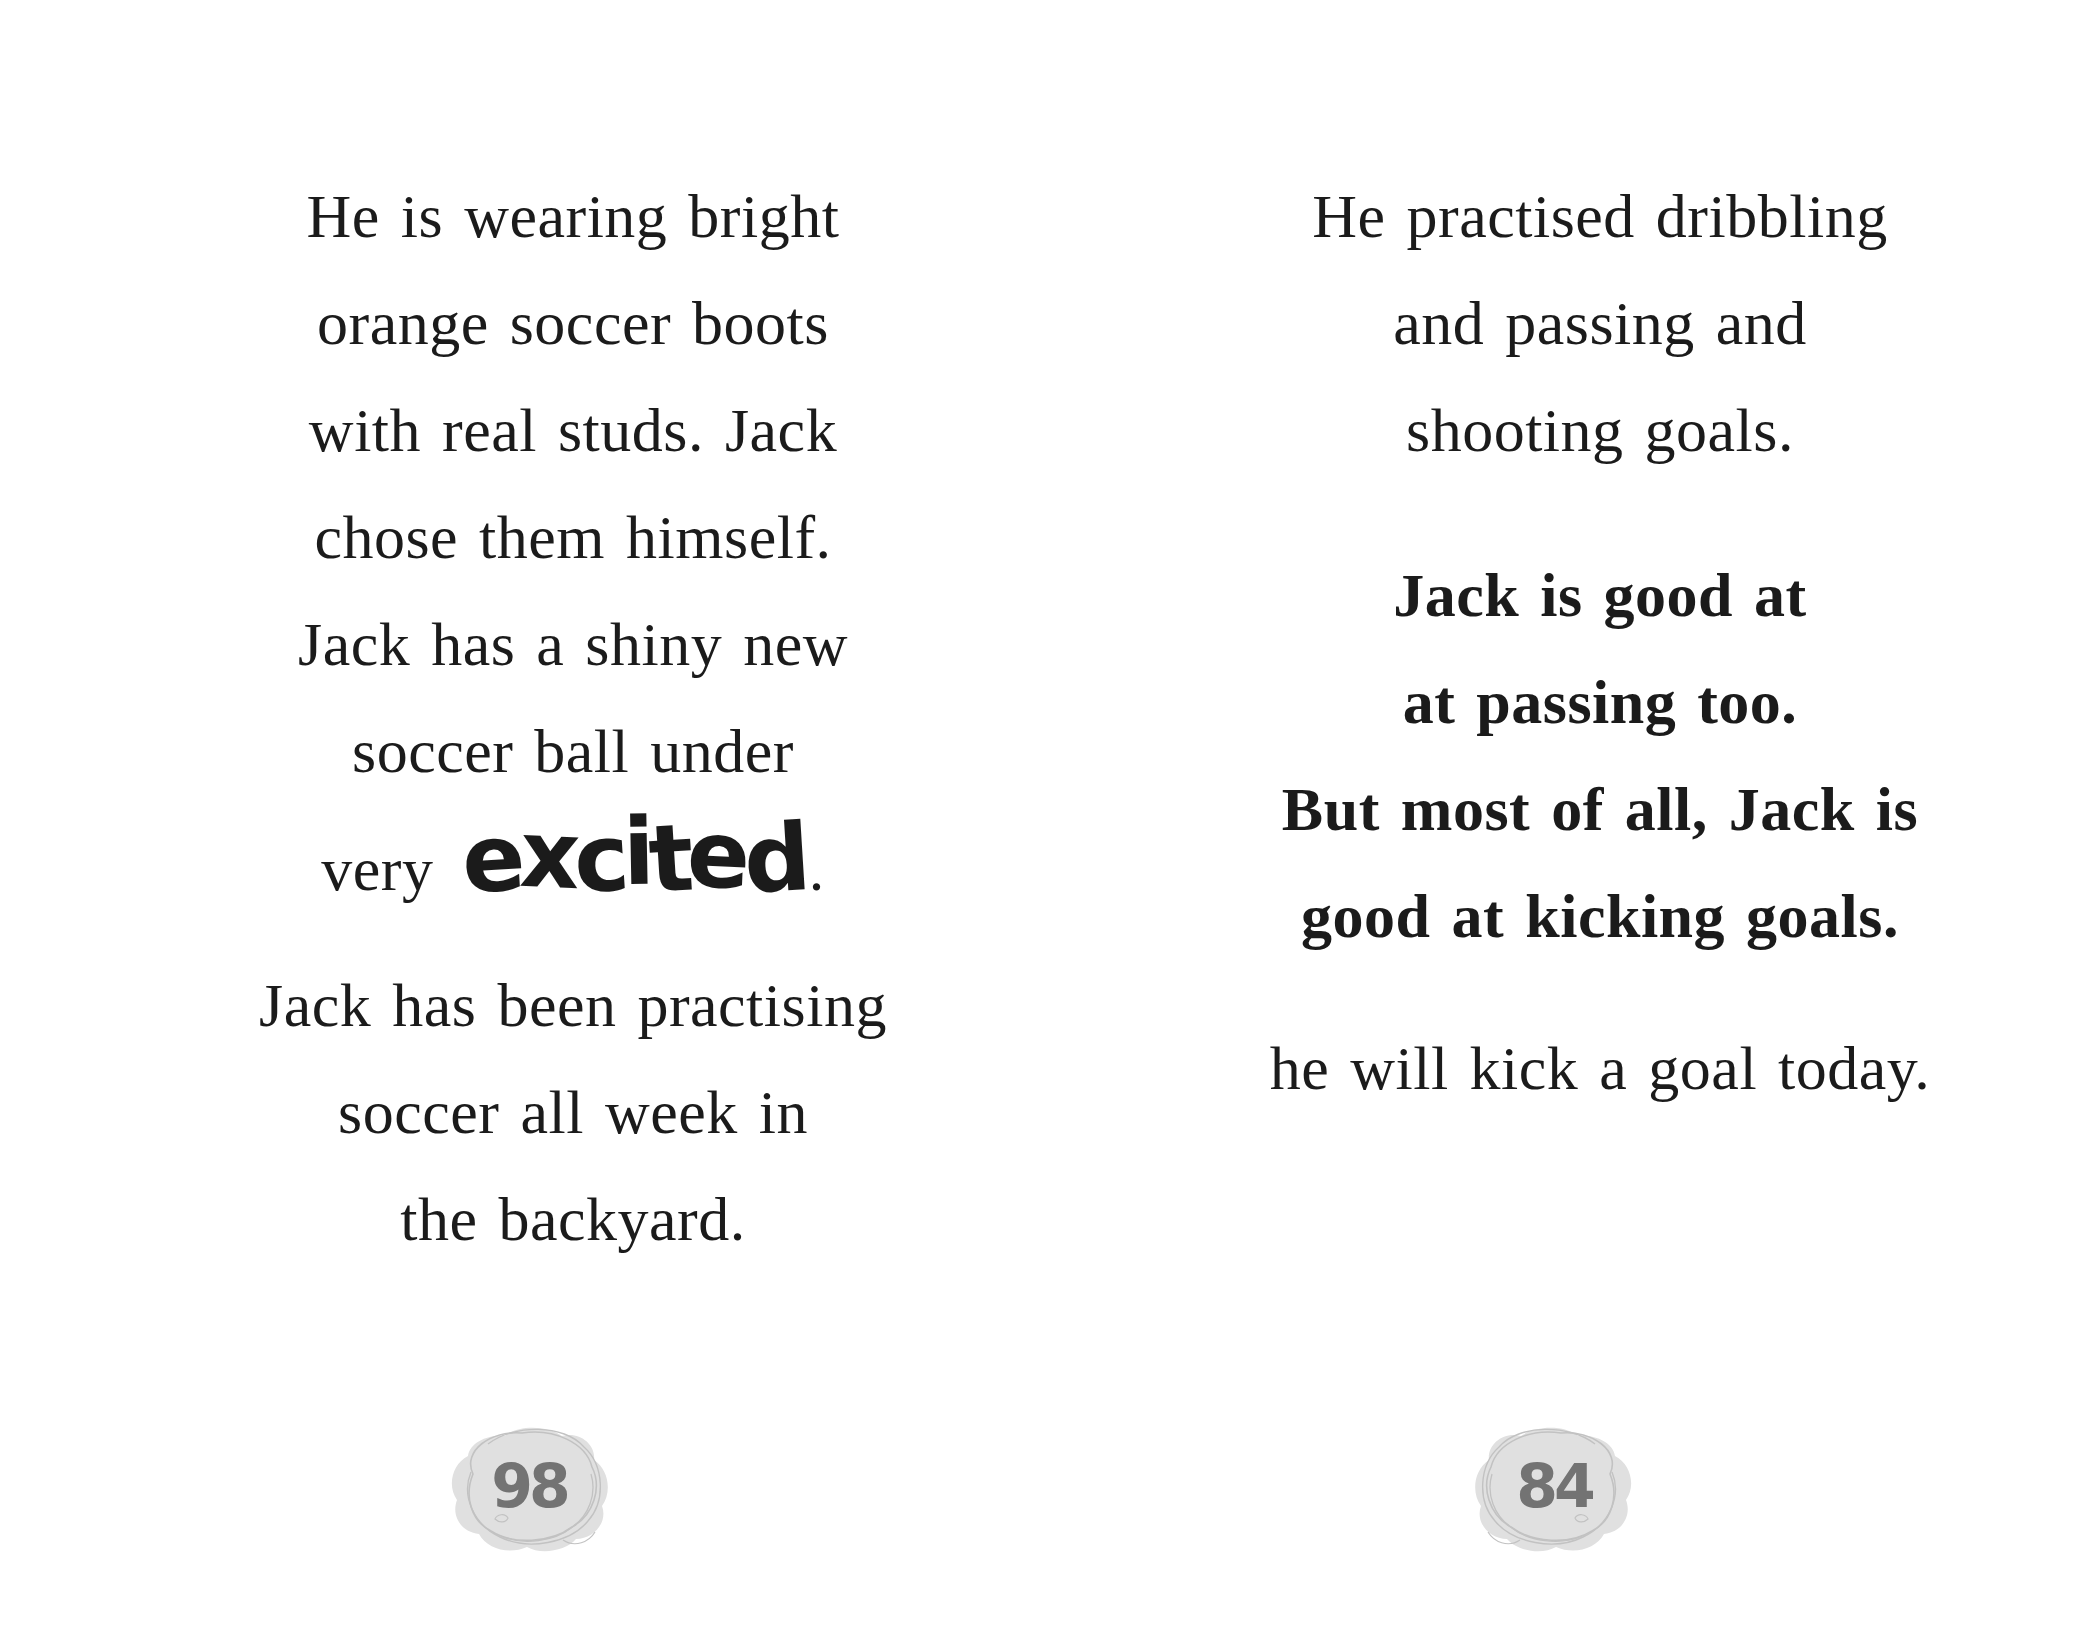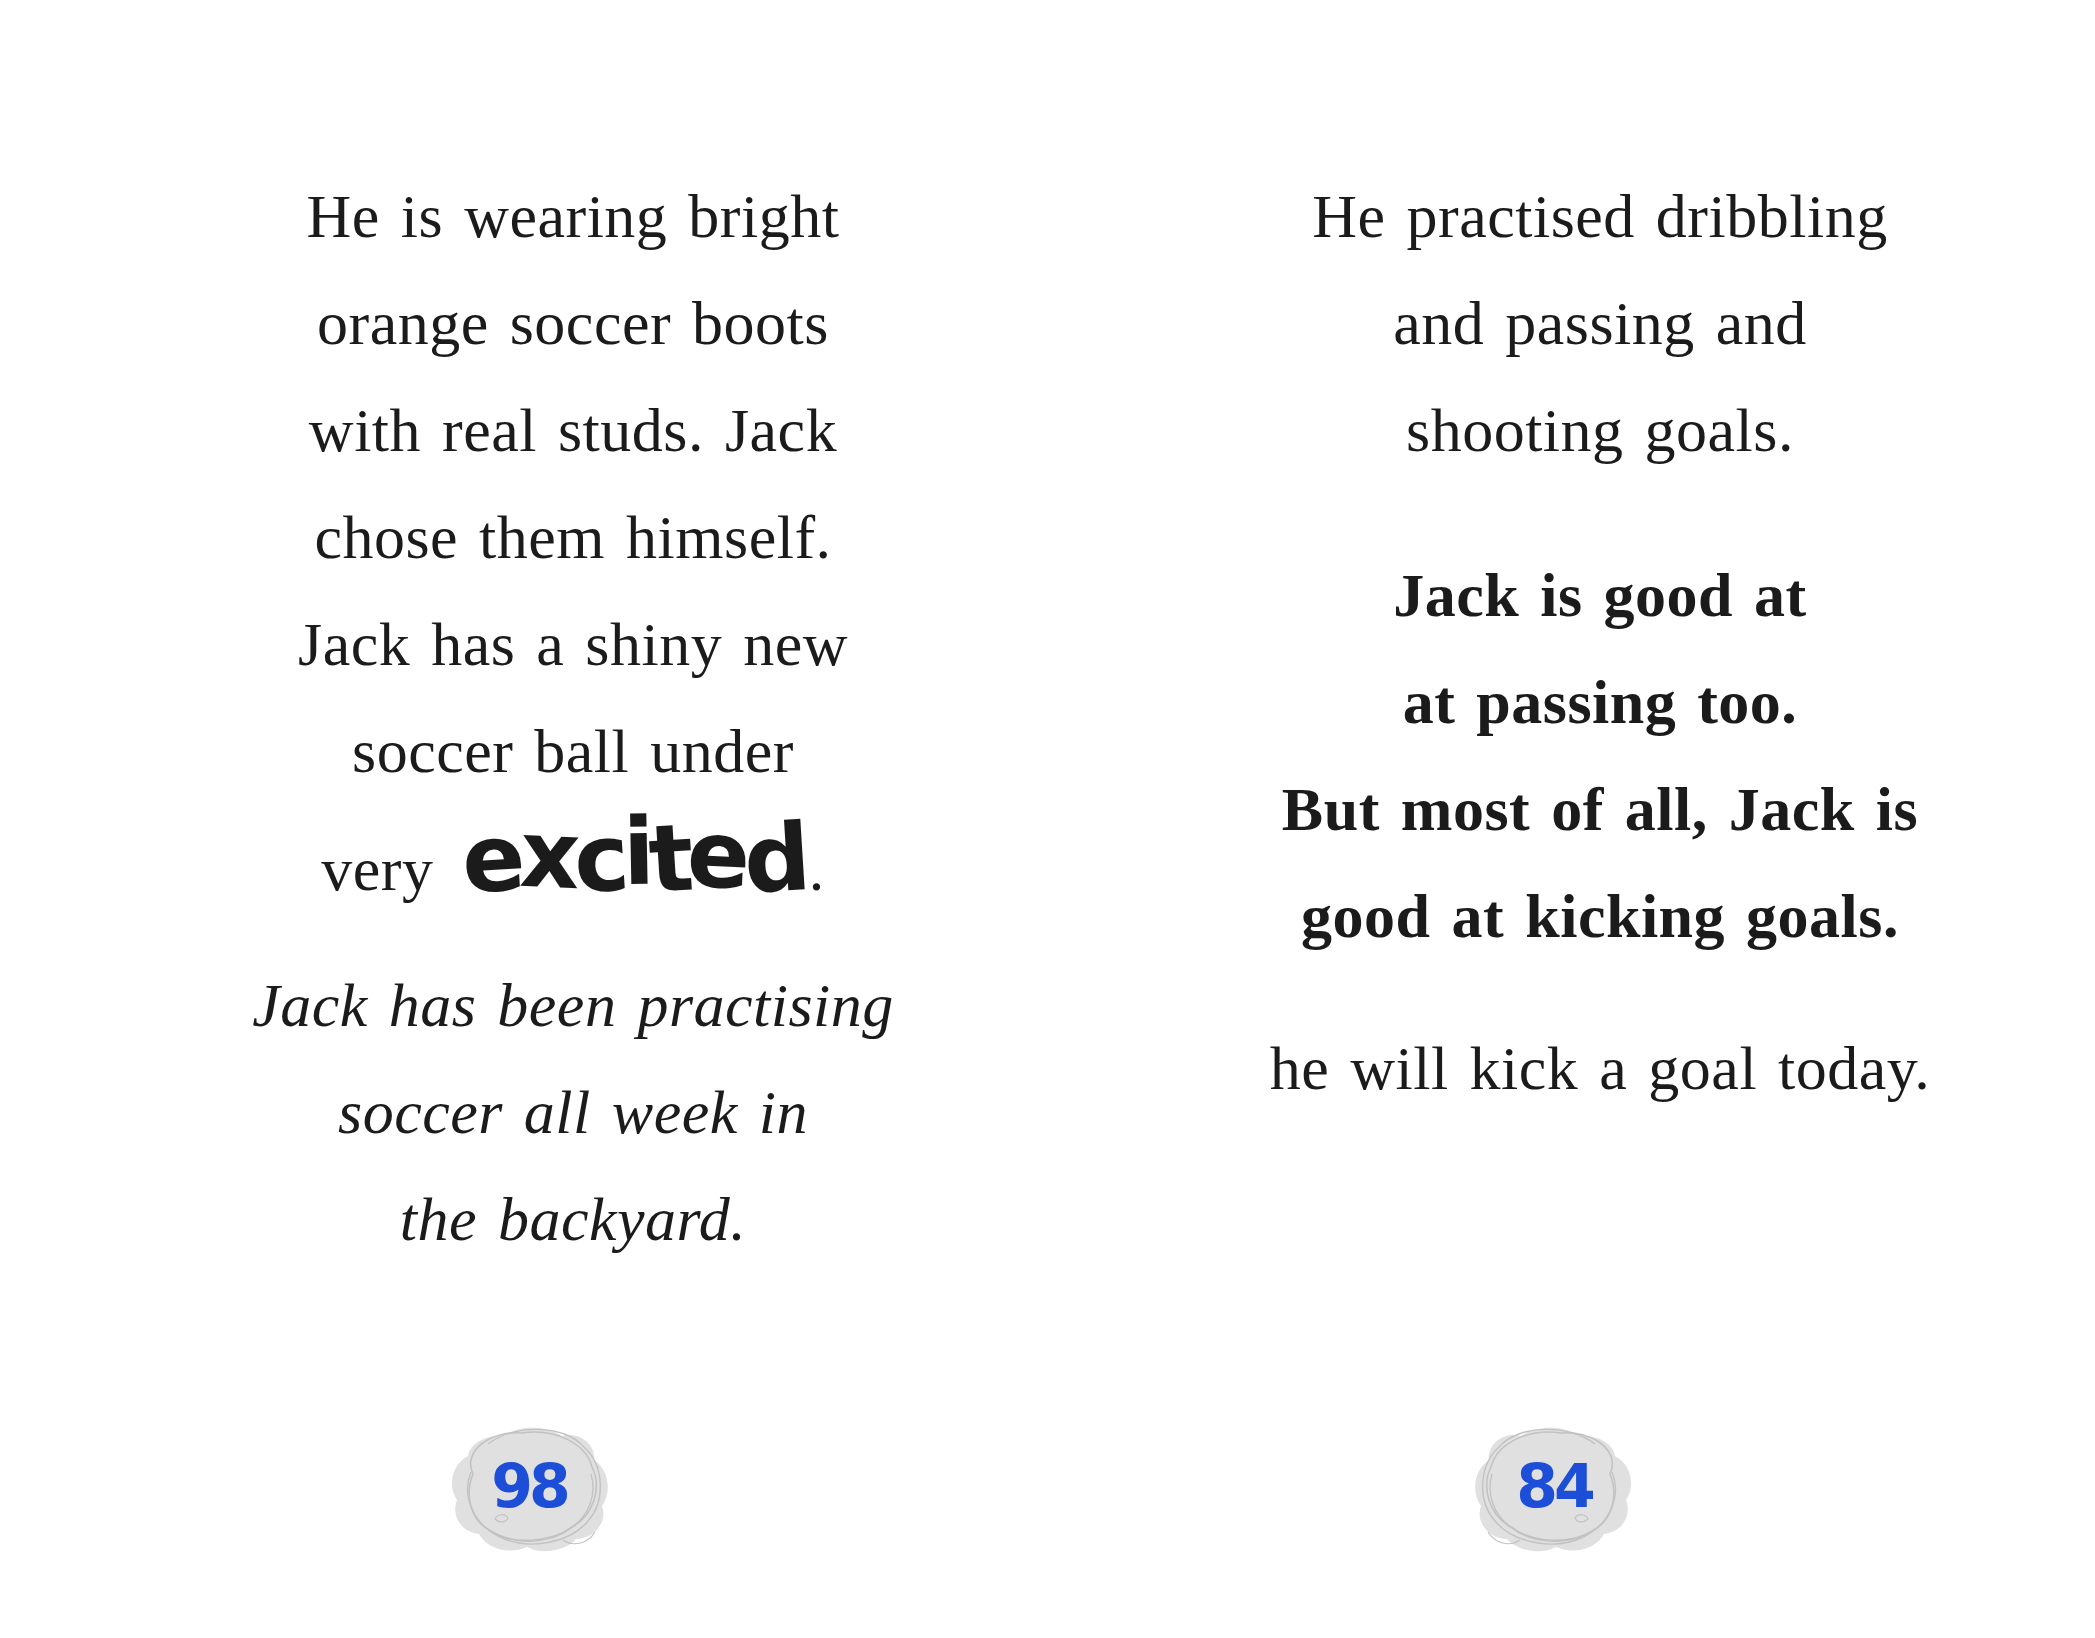--- a/index.html
+++ b/index.html
@@ -24,21 +24,21 @@
     font-family: "Liberation Serif", serif;
     font-size: 62px;
     line-height: 107px;
     letter-spacing: 0.5px;
     word-spacing: 5px;
     white-space: nowrap;
   }
   .col-left  { left: 183px;  top: 163px; width: 780px; }
   .col-right { left: 1190px; top: 163px; width: 820px; }
   .para { margin: 0; text-align: center; }
-  .mt-40 { margin-top: 40px; font-style: italic; }
+  .mt-40 { margin-top: 40px; }
   .mt-45 { margin-top: 45px; }
   .mt-58 { margin-top: 58px; font-weight: bold; }
   .line { height: 107px; }
   
   .excited {
     font-family: "DejaVu Sans", sans-serif;
     font-weight: bold;
     font-size: 93px;
     letter-spacing: -6px;
     line-height: 107px;
@@ -67,21 +67,21 @@
   .page-num {
     position: absolute;
     left: 0; right: 0;
     top: 50%;
     transform: translateY(-56%);
     text-align: center;
     font-family: "DejaVu Sans", sans-serif;
     font-weight: bold;
     font-size: 60px;
     letter-spacing: -4px;
-    color: #1d4ed8;
+    color: #737373;
   }
 </style>
 </head>
 <body>
 
 <div class="page-spread">
 
   <div class="page-text col-left">
     <div class="para">
       <div class="line">He is wearing bright</div>

